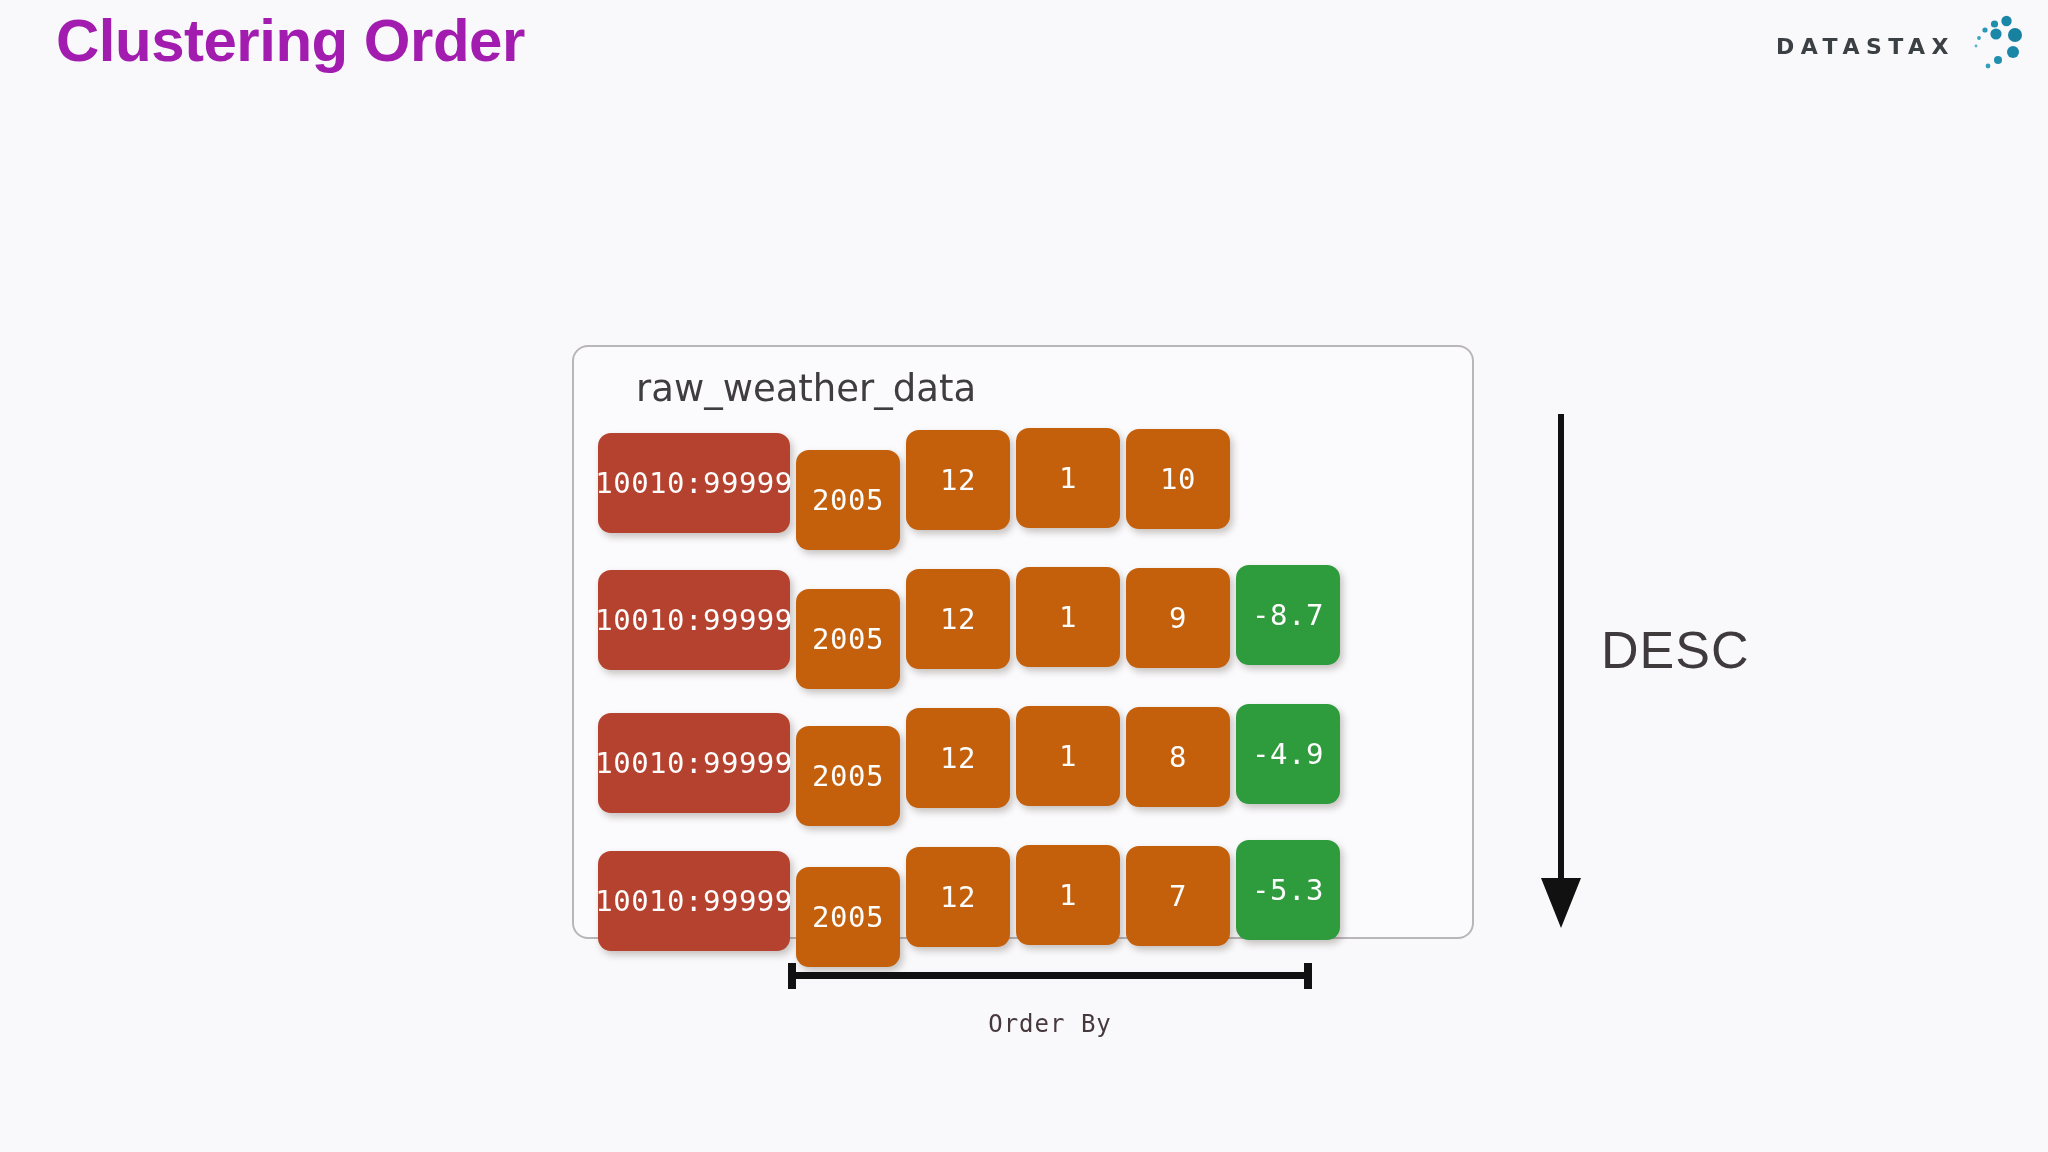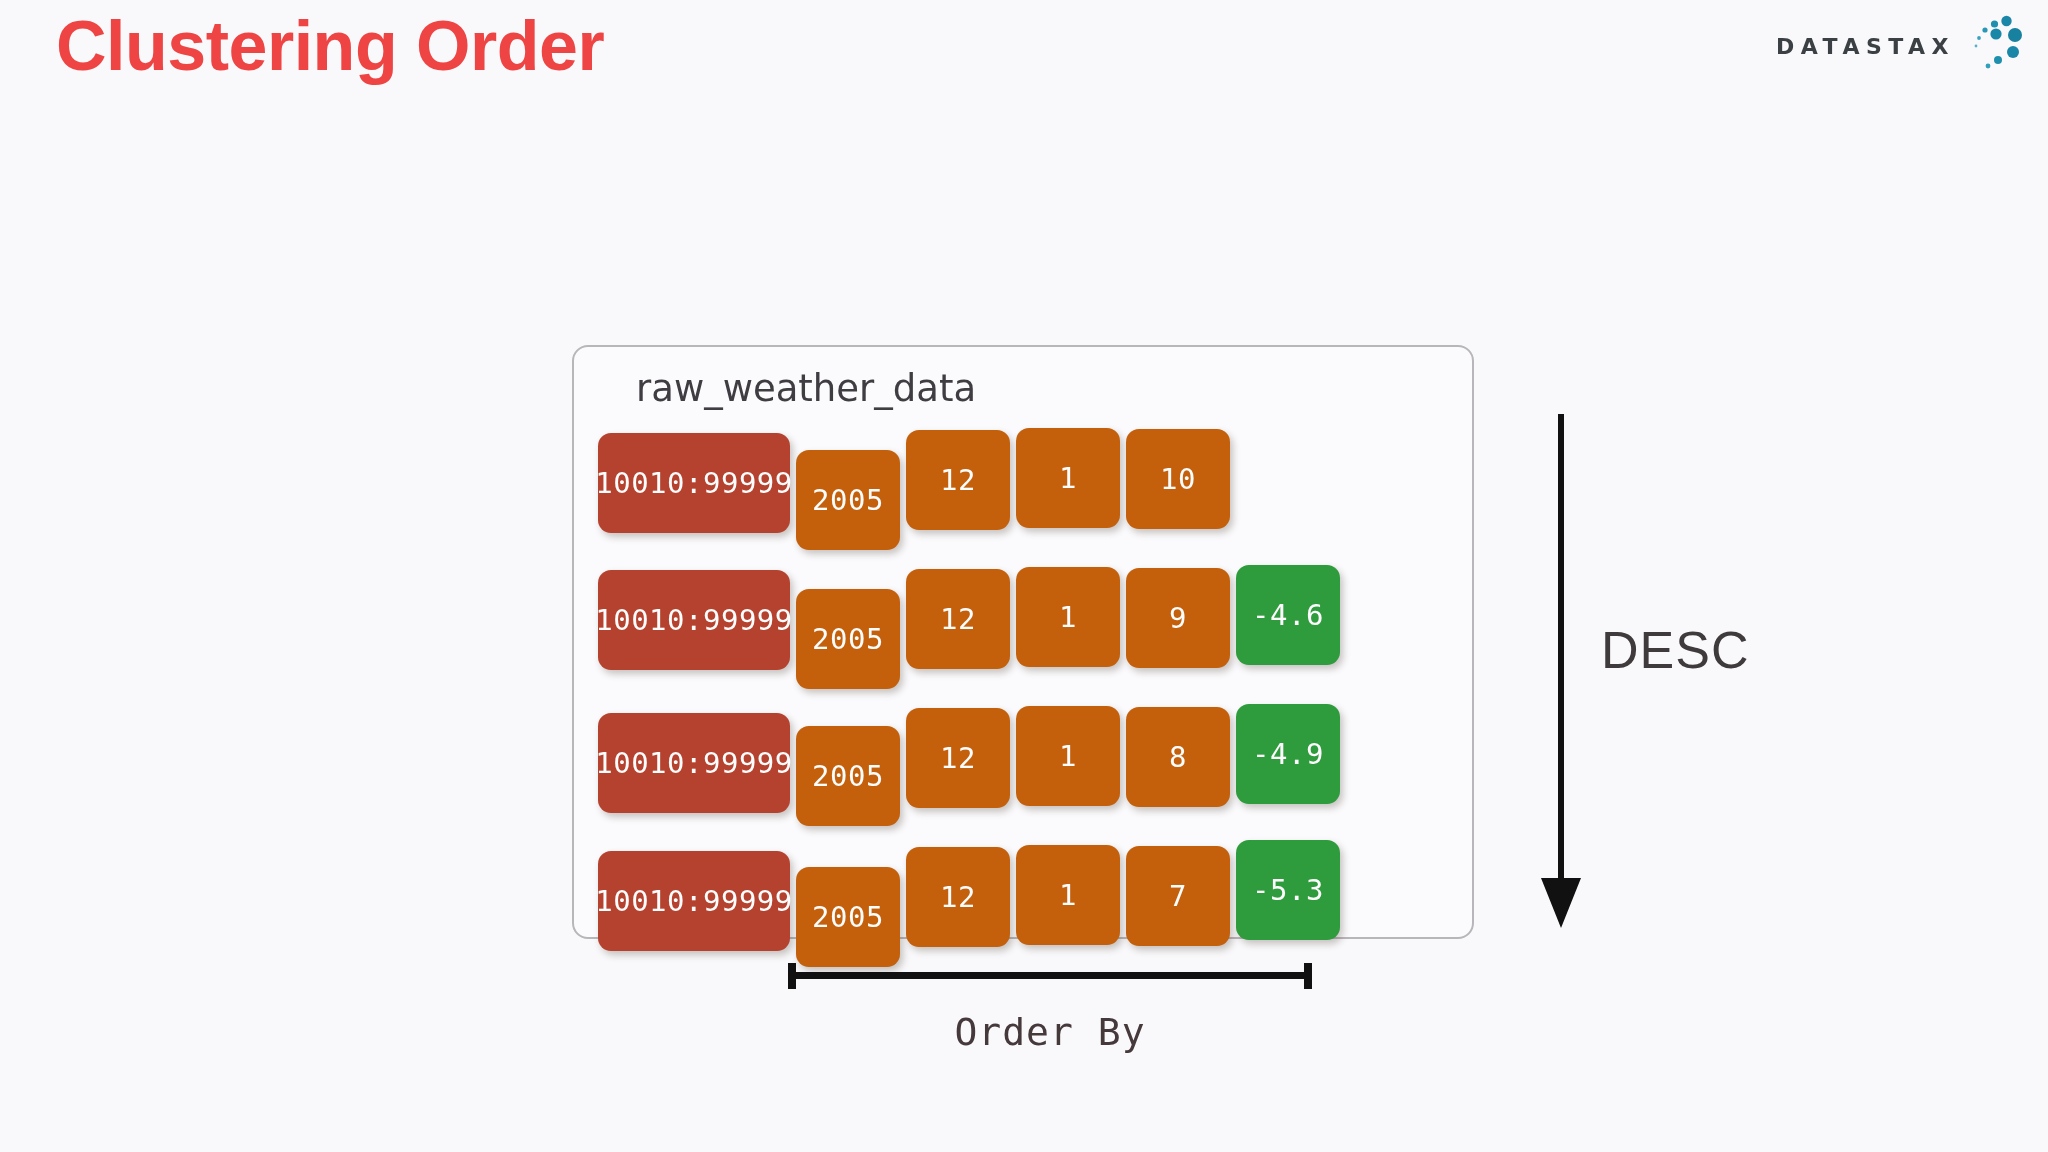--- a/index.html
+++ b/index.html
@@ -14,24 +14,24 @@
     overflow: hidden;
     position: relative;
   }
 
   
   #slide-title {
     position: absolute;
     left: 56px;
     top: 6px;
     font-family: "Liberation Sans", sans-serif;
-    font-size: 70px;
+    font-size: 60px;
     font-weight: 700;
     letter-spacing: -0.5px;
-    color: #ef4444;
+    color: #a21caf;
     white-space: nowrap;
   }
 
   
   #brand-logo {
     position: absolute;
     right: 22px;
     top: 12px;
     width: 250px;
     height: 62px;
@@ -150,21 +150,21 @@
     width: 560px;
     height: 44px;
   }
   #orderby-label {
     position: absolute;
     left: 770px;
     top: 1010px;
     width: 560px;
     text-align: center;
     font-family: "DejaVu Sans Mono", monospace;
-    font-size: 38px;
+    font-size: 24px;
     color: #45393c;
     letter-spacing: 1px;
     white-space: nowrap;
   }
 </style>
 </head>
 <body>
 
 <div id="slide-title">Clustering Order</div>
 
@@ -197,21 +197,21 @@
       <div class="cell cell-col">1</div>
       <div class="cell cell-col-wide">10</div>
     </div>
 
     <div class="table-row" id="row-2">
       <div class="cell cell-key">10010:99999</div>
       <div class="cell cell-col">2005</div>
       <div class="cell cell-col">12</div>
       <div class="cell cell-col">1</div>
       <div class="cell cell-col-wide">9</div>
-      <div class="cell cell-value">-4.6</div>
+      <div class="cell cell-value">-8.7</div>
     </div>
 
     <div class="table-row" id="row-3">
       <div class="cell cell-key">10010:99999</div>
       <div class="cell cell-col">2005</div>
       <div class="cell cell-col">12</div>
       <div class="cell cell-col">1</div>
       <div class="cell cell-col-wide">8</div>
       <div class="cell cell-value">-4.9</div>
     </div>

